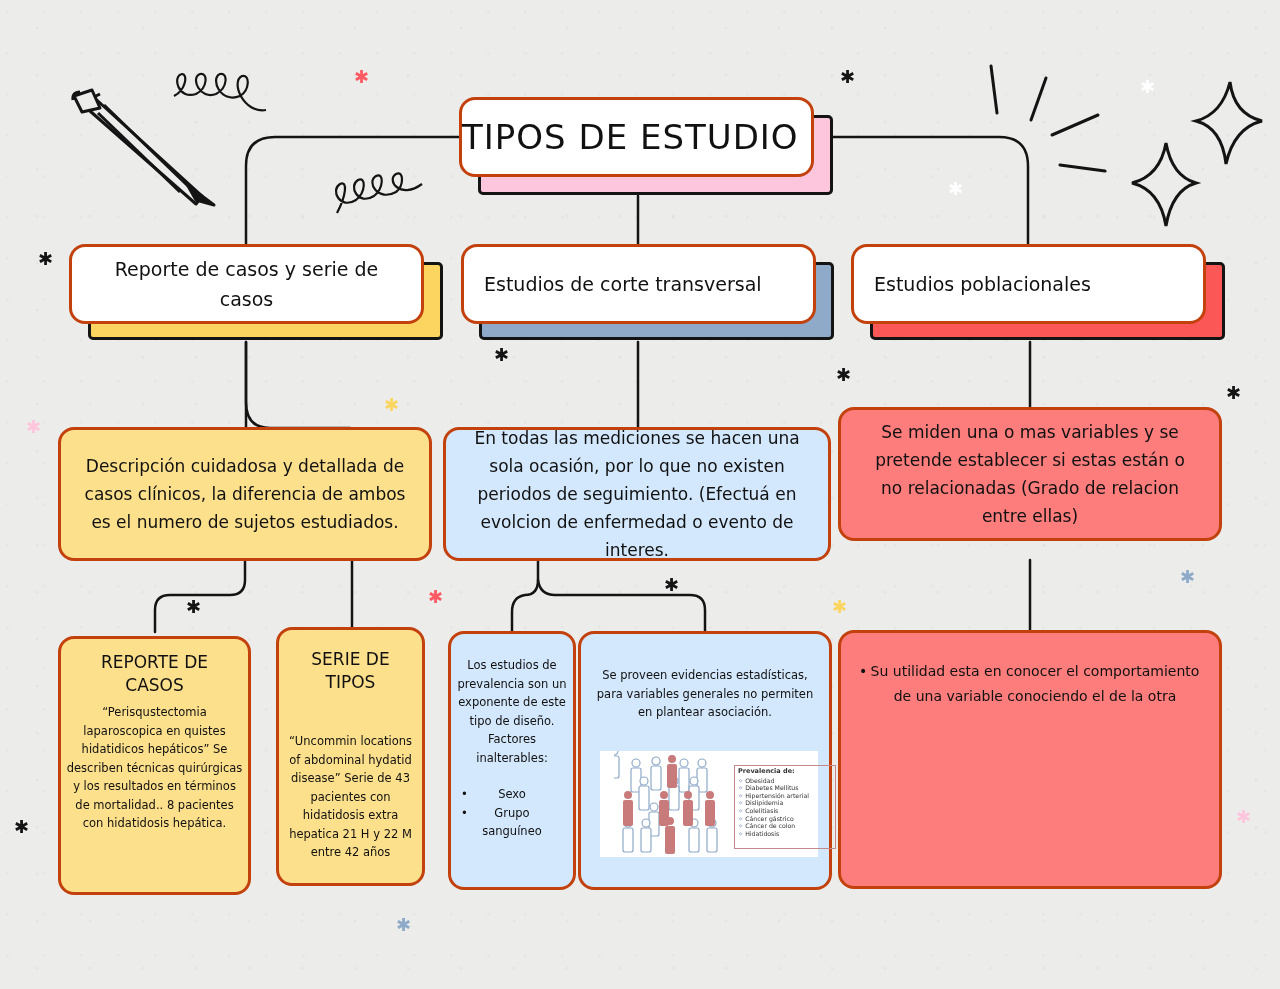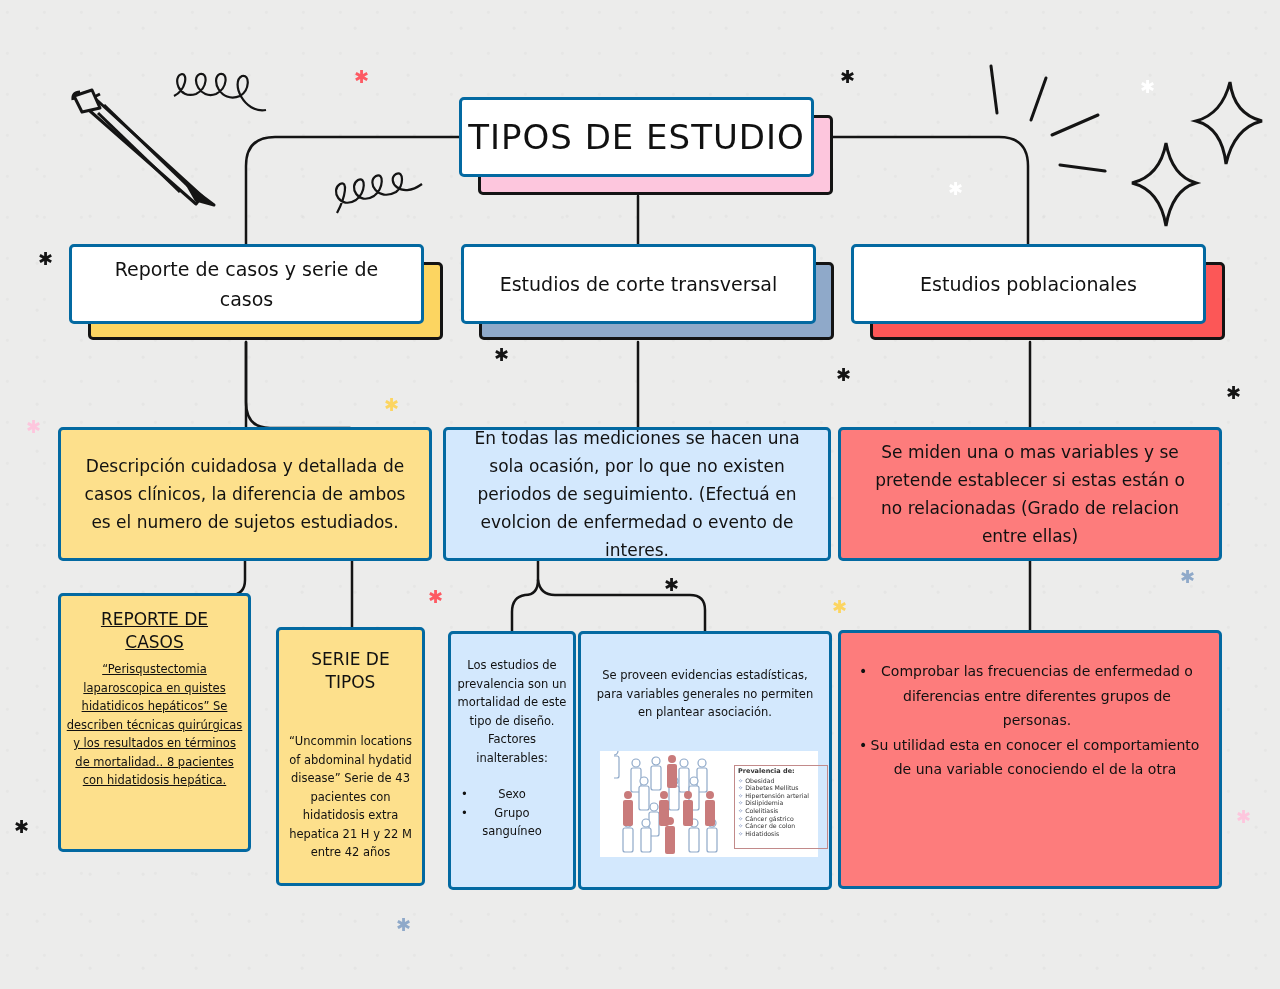--- a/index.html
+++ b/index.html
@@ -11,23 +11,23 @@
       radial-gradient(circle at 20% 30%, rgba(0,0,0,0.025) 0 1px, transparent 2px),
       radial-gradient(circle at 70% 60%, rgba(0,0,0,0.03) 0 1px, transparent 2px);
     background-size: 37px 41px, 53px 47px;
     font-family: "DejaVu Sans", sans-serif;
     color: #111;
   }
   svg.lines { position: absolute; left: 0; top: 0; width: 1280px; height: 989px; pointer-events: none; }
 
   .box {
     position: absolute;
-    border: 3px solid #0369a1;
-    border-radius: 5px;
-    display: flex; align-items: center; justify-content: center;
+    border: 3px solid #c2410c;
+    border-radius: 16px;
+    display: flex; align-items: center; 
     text-align: center;
   }
   .shadow { position: absolute; border: 3px solid #141414; border-radius: 5px; }
 
   .title-box { background: #fff; }
   .title-text { font-size: 34px; letter-spacing: 1px; font-family: "DejaVu Sans", sans-serif; font-weight: normal; }
 
   .hdr { background: #fff; font-size: 19px; line-height: 30px; padding: 0 20px; }
 
   .desc { font-size: 17px; line-height: 28px; padding: 4px 14px; }
@@ -43,21 +43,21 @@
 
   ul.bullets { list-style: none; text-align: center; }
   ul.bullets li { position: relative; }
   ul.bullets li::before { content: "•"; position: absolute; left: 4px; }
 
   .prev-img {
     position: absolute; left: 600px; top: 751px; width: 218px; height: 106px;
     background: #fff; display: flex; align-items: center;
   }
   .legend-box {
-    position: absolute; left: 134px; top: 14px; width: 94px; height: 84px;
+    position: absolute; left: 134px; top: 14px; width: 102px; height: 84px;
     border: 1px solid #c28a8a; padding: 2px 3px;
     font-size: 6.2px; line-height: 7.6px; color: #333; text-align: left;
   }
   .legend-box .lt { font-weight: bold; font-size: 6.5px; margin-bottom: 1px; }
   .legend-box .li::before { content: "✧ "; color: #7a8fbf; }
   .star { position: absolute; font-size: 18px; line-height: 18px; }
 </style>
 </head>
 <body>
 
@@ -146,41 +146,41 @@
 <div class="box hdr" style="left:851px;top:244px;width:355px;height:80px;">
   <span>Estudios poblacionales</span>
 </div>
 
 <div class="box desc yellow" style="left:58px;top:427px;width:374px;height:134px;padding:8px 22px;">
   <span>Descripción cuidadosa y detallada de casos clínicos, la diferencia de ambos es el numero de sujetos estudiados.</span>
 </div>
 <div class="box desc blue" style="left:443px;top:427px;width:388px;height:134px;">
   <span>En todas las mediciones se hacen una sola ocasión, por lo que no existen periodos de seguimiento. (Efectuá en evolcion de enfermedad o evento de interes.</span>
 </div>
-<div class="box desc red" style="left:838px;top:427px;width:384px;height:134px;padding:8px 28px;">
+<div class="box desc red" style="left:838px;top:407px;width:384px;height:134px;padding:8px 28px;">
   <span>Se miden una o mas variables y se pretende establecer si estas están o no relacionadas (Grado de relacion entre ellas)</span>
 </div>
 
-<div class="box yellow card" style="left:58px;top:593px;width:193px;height:259px;padding:12px 4px;text-decoration:underline;">
+<div class="box yellow card" style="left:58px;top:636px;width:193px;height:259px;padding:12px 4px;">
   <div class="card-inner">
     <div class="card-title" style="padding:0 30px;">REPORTE DE CASOS</div>
     <div class="small">“Perisqustectomia laparoscopica en quistes hidatidicos hepáticos” Se describen técnicas quirúrgicas y los resultados en términos de mortalidad.. 8 pacientes con hidatidosis hepática.</div>
   </div>
 </div>
 
 <div class="box yellow card" style="left:276px;top:627px;width:149px;height:259px;padding:18px 4px;">
   <div class="card-inner">
     <div class="card-title" style="padding:0 24px;margin-bottom:38px;">SERIE DE TIPOS</div>
     <div class="small">“Uncommin locations of abdominal hydatid disease” Serie de 43 pacientes con hidatidosis extra hepatica 21 H y 22 M entre 42 años</div>
   </div>
 </div>
 
 <div class="box blue card" style="left:448px;top:631px;width:128px;height:259px;padding:22px 6px;">
   <div class="card-inner small">
-    <div style="margin-bottom:18px;">Los estudios de prevalencia son un mortalidad de este tipo de diseño. Factores inalterables:</div>
+    <div style="margin-bottom:18px;">Los estudios de prevalencia son un exponente de este tipo de diseño. Factores inalterables:</div>
     <ul class="bullets">
       <li>Sexo</li>
       <li style="padding:0 14px;">Grupo sanguíneo</li>
     </ul>
   </div>
 </div>
 
 <div class="box blue card" style="left:578px;top:631px;width:254px;height:259px;padding:32px 8px;">
   <div class="card-inner small">Se proveen evidencias estadísticas, para variables generales no permiten en plantear asociación.</div>
 </div>
@@ -243,17 +243,16 @@
     <div class="li">Colelitiasis</div>
     <div class="li">Cáncer gástrico</div>
     <div class="li">Cáncer de colon</div>
     <div class="li">Hidatidosis</div>
   </div>
 </div>
 
 <div class="box red card" style="left:838px;top:630px;width:384px;height:259px;padding:26px 14px;">
   <div class="card-inner mid">
     <ul class="bullets">
-      <li style="padding:0 10px 0 24px;">Comprobar las frecuencias de enfermedad o diferencias entre diferentes grupos de personas.</li>
       <li style="padding:0 0 0 10px;">Su utilidad esta en conocer el comportamiento de una variable conociendo el de la otra</li>
     </ul>
   </div>
 </div>
 
 </body></html>

